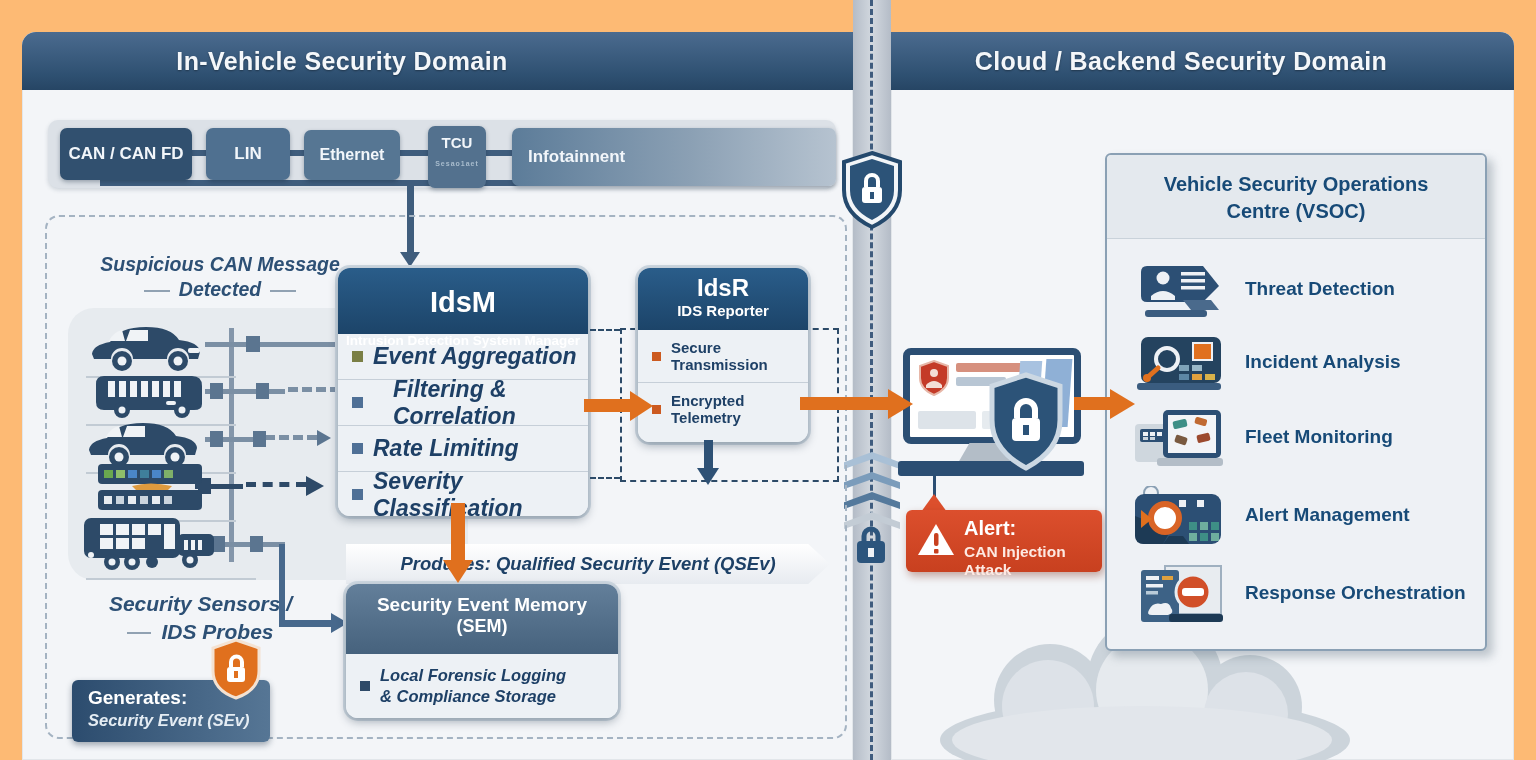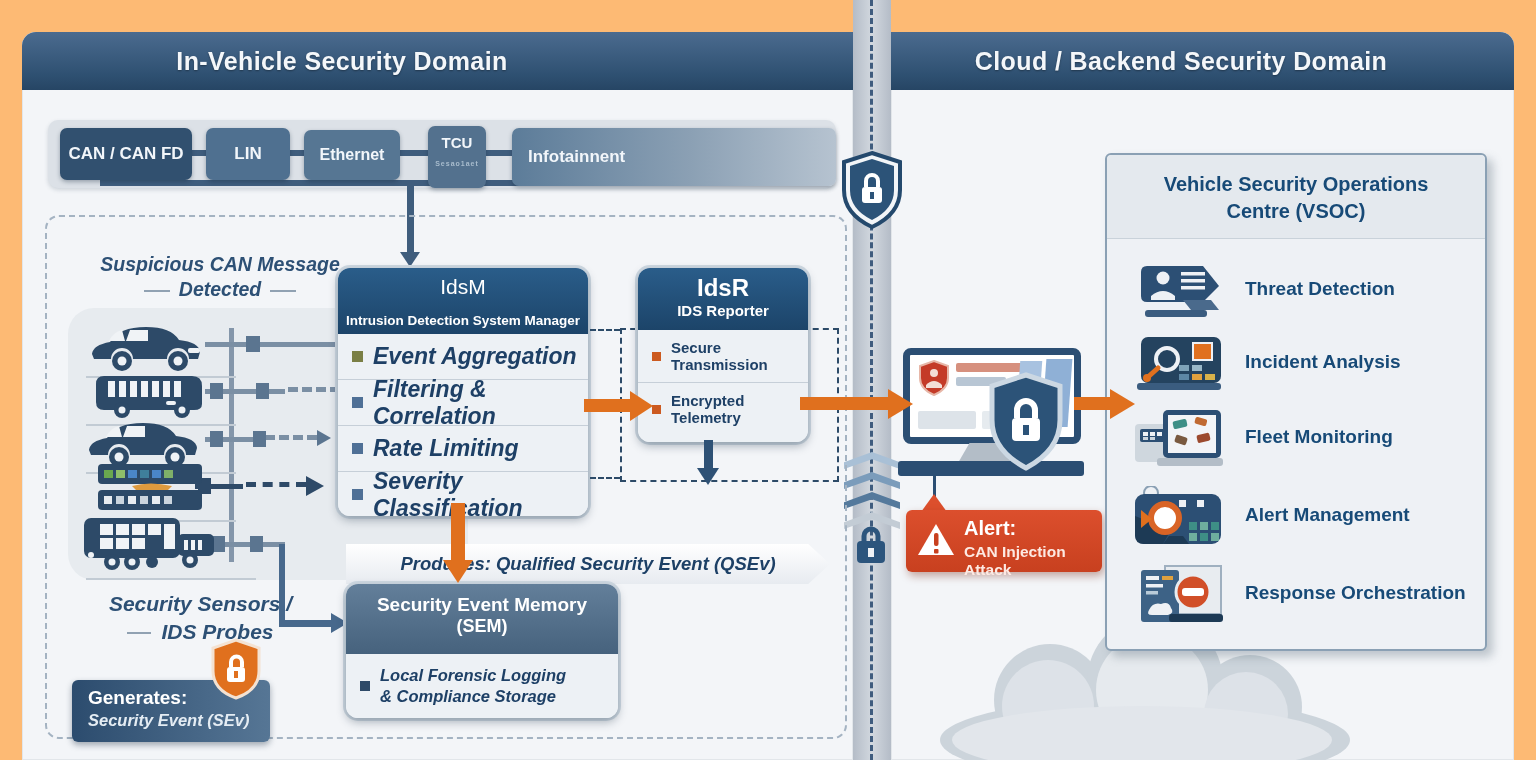--- a/index.html
+++ b/index.html
@@ -244,29 +244,29 @@
   </div>
   <svg class="abs" style="left:208px;top:638px;" width="56" height="62" viewBox="0 0 56 62">
     <path d="M28 2 L51 10 V33 Q51 52 28 60 Q5 52 5 33 V10 Z" fill="#e0701e" stroke="#f4e2d2" stroke-width="3"></path>
     <rect x="19" y="29" width="18" height="15" rx="3" fill="#fff"></rect>
     <path d="M23 29 v-5 a5.5 5.5 0 0 1 11 0 v5" fill="none" stroke="#fff" stroke-width="4"></path>
     <rect x="26" y="33" width="4" height="7" fill="#e0701e"></rect>
   </svg>
 
   <div class="abs comp" style="left:338px;top:268px;width:250px;height:248px;">
     <div class="comp-hdr" style="height:66px;">
-      <div style="font-size:21px;font-weight:normal;padding-top:7px;">IdsM</div>
+      <div style="font-size:29px;font-weight:bold;padding-top:18px;">IdsM</div>
       <div style="font-size:13.5px;font-weight:bold;margin-top:14px;">Intrusion Detection System Manager</div>
     </div>
     <div class="comp-body" style="height:182px;">
       <div class="item" style="height:45px;">
           <span class="bullet" style="background:#7a7f45;"></span>
           <span class="itxt">Event Aggregation</span>
         </div>
-      <div class="item" style="height:45px;">
+      <div class="item" style="height:45px;gap:20px;">
           <span class="bullet" style="background:#4f7096;"></span>
           <span class="itxt">Filtering &amp; Correlation</span>
         </div>
       <div class="item" style="height:45px;">
           <span class="bullet" style="background:#4f7096;"></span>
           <span class="itxt">Rate Limiting</span>
         </div>
       <div class="item" style="height:45px;">
           <span class="bullet" style="background:#4f7096;"></span>
           <span class="itxt">Severity Classification</span>

